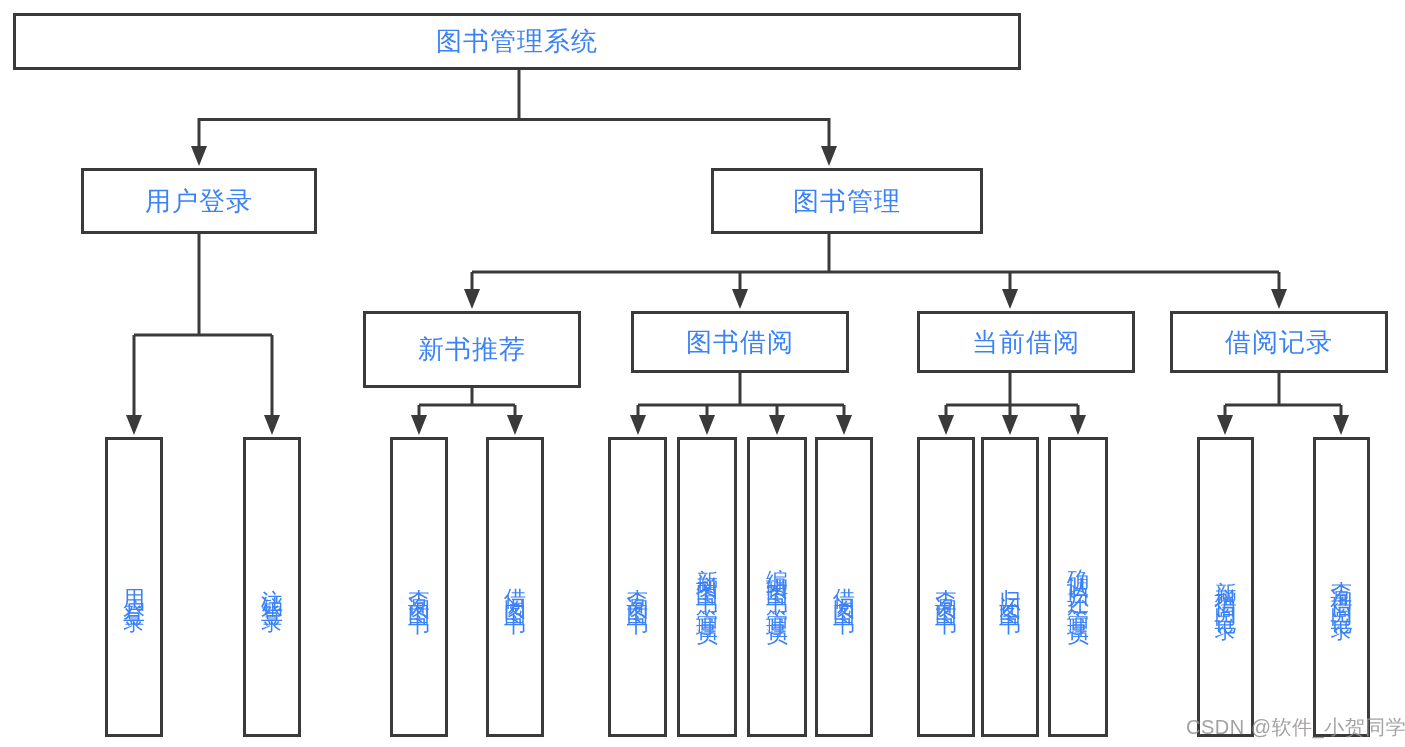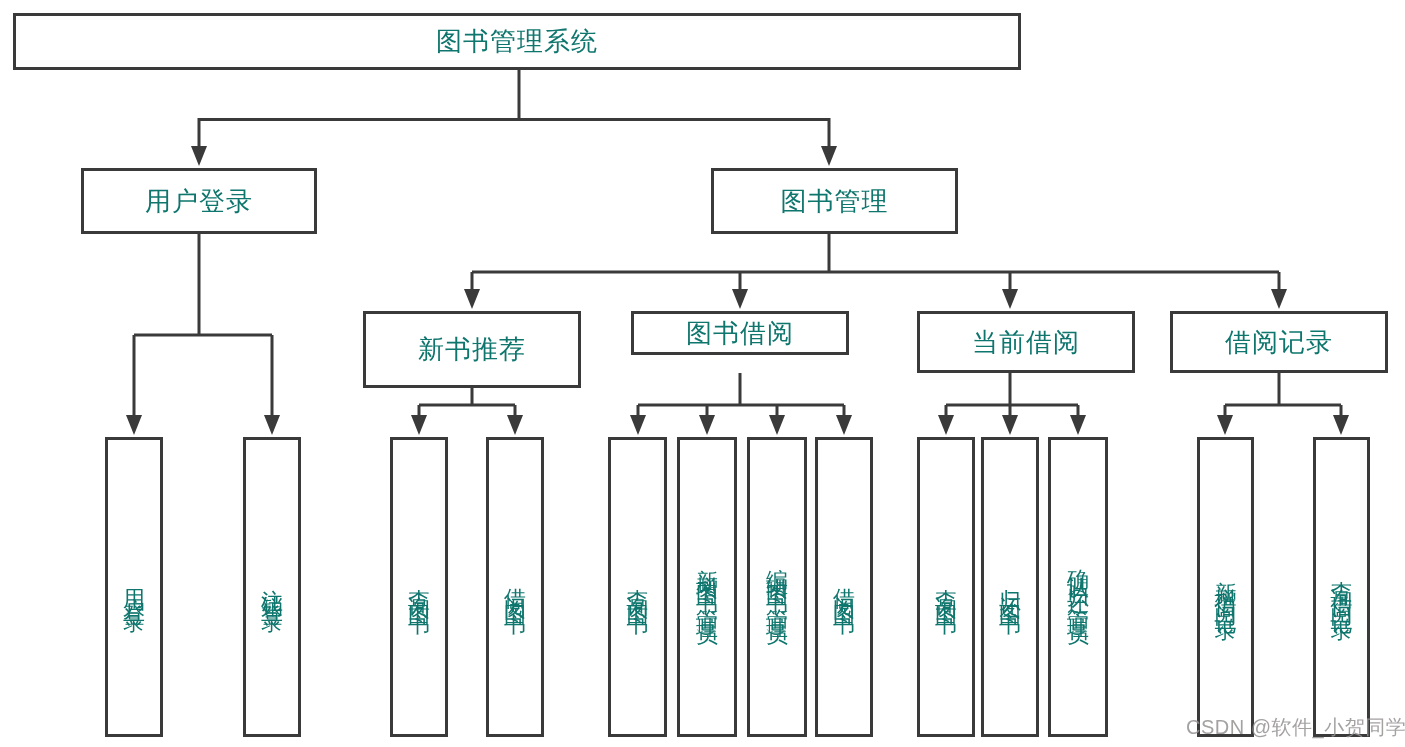--- a/index.html
+++ b/index.html
@@ -22,21 +22,21 @@
     height: 747px;
   }
   .node {
     position: absolute;
     box-sizing: border-box;
     border: 3px solid #3a3a3a;
     background: #ffffff;
     display: flex;
     align-items: center;
     justify-content: center;
-    color: #0f766e;
+    color: #3b82f6;
   }
   .hbox {
     font-size: 26px;
     letter-spacing: 1px;
     white-space: nowrap;
   }
   .vbox .vtext {
     writing-mode: vertical-rl;
     text-orientation: mixed;
     font-size: 22px;
@@ -92,28 +92,28 @@
     </g>
   </svg>
 
   <div class="node hbox" style="left:13px; top:13px; width:1008px; height:57px;">
     <span>图书管理系统</span>
   </div>
 
   <div class="node hbox" style="left:81px; top:168px; width:236px; height:66px;">
     <span>用户登录</span>
   </div>
-  <div class="node hbox" style="left:711px; top:168px; width:247px; height:66px;">
+  <div class="node hbox" style="left:711px; top:168px; width:272px; height:66px;">
     <span>图书管理</span>
   </div>
 
   <div class="node hbox" style="left:363px; top:311px; width:218px; height:77px;">
     <span>新书推荐</span>
   </div>
-  <div class="node hbox" style="left:631px; top:311px; width:218px; height:44px;">
+  <div class="node hbox" style="left:631px; top:311px; width:218px; height:62px;">
     <span>图书借阅</span>
   </div>
   <div class="node hbox" style="left:901px; top:311px; width:218px; height:62px;margin-left:16px;">
     <span>当前借阅</span>
   </div>
   <div class="node hbox" style="left:1170px; top:311px; width:218px; height:62px;">
     <span>借阅记录</span>
   </div>
 
   <div class="node vbox" style="left:105px; top:437px; width:58px; height:300px;">

